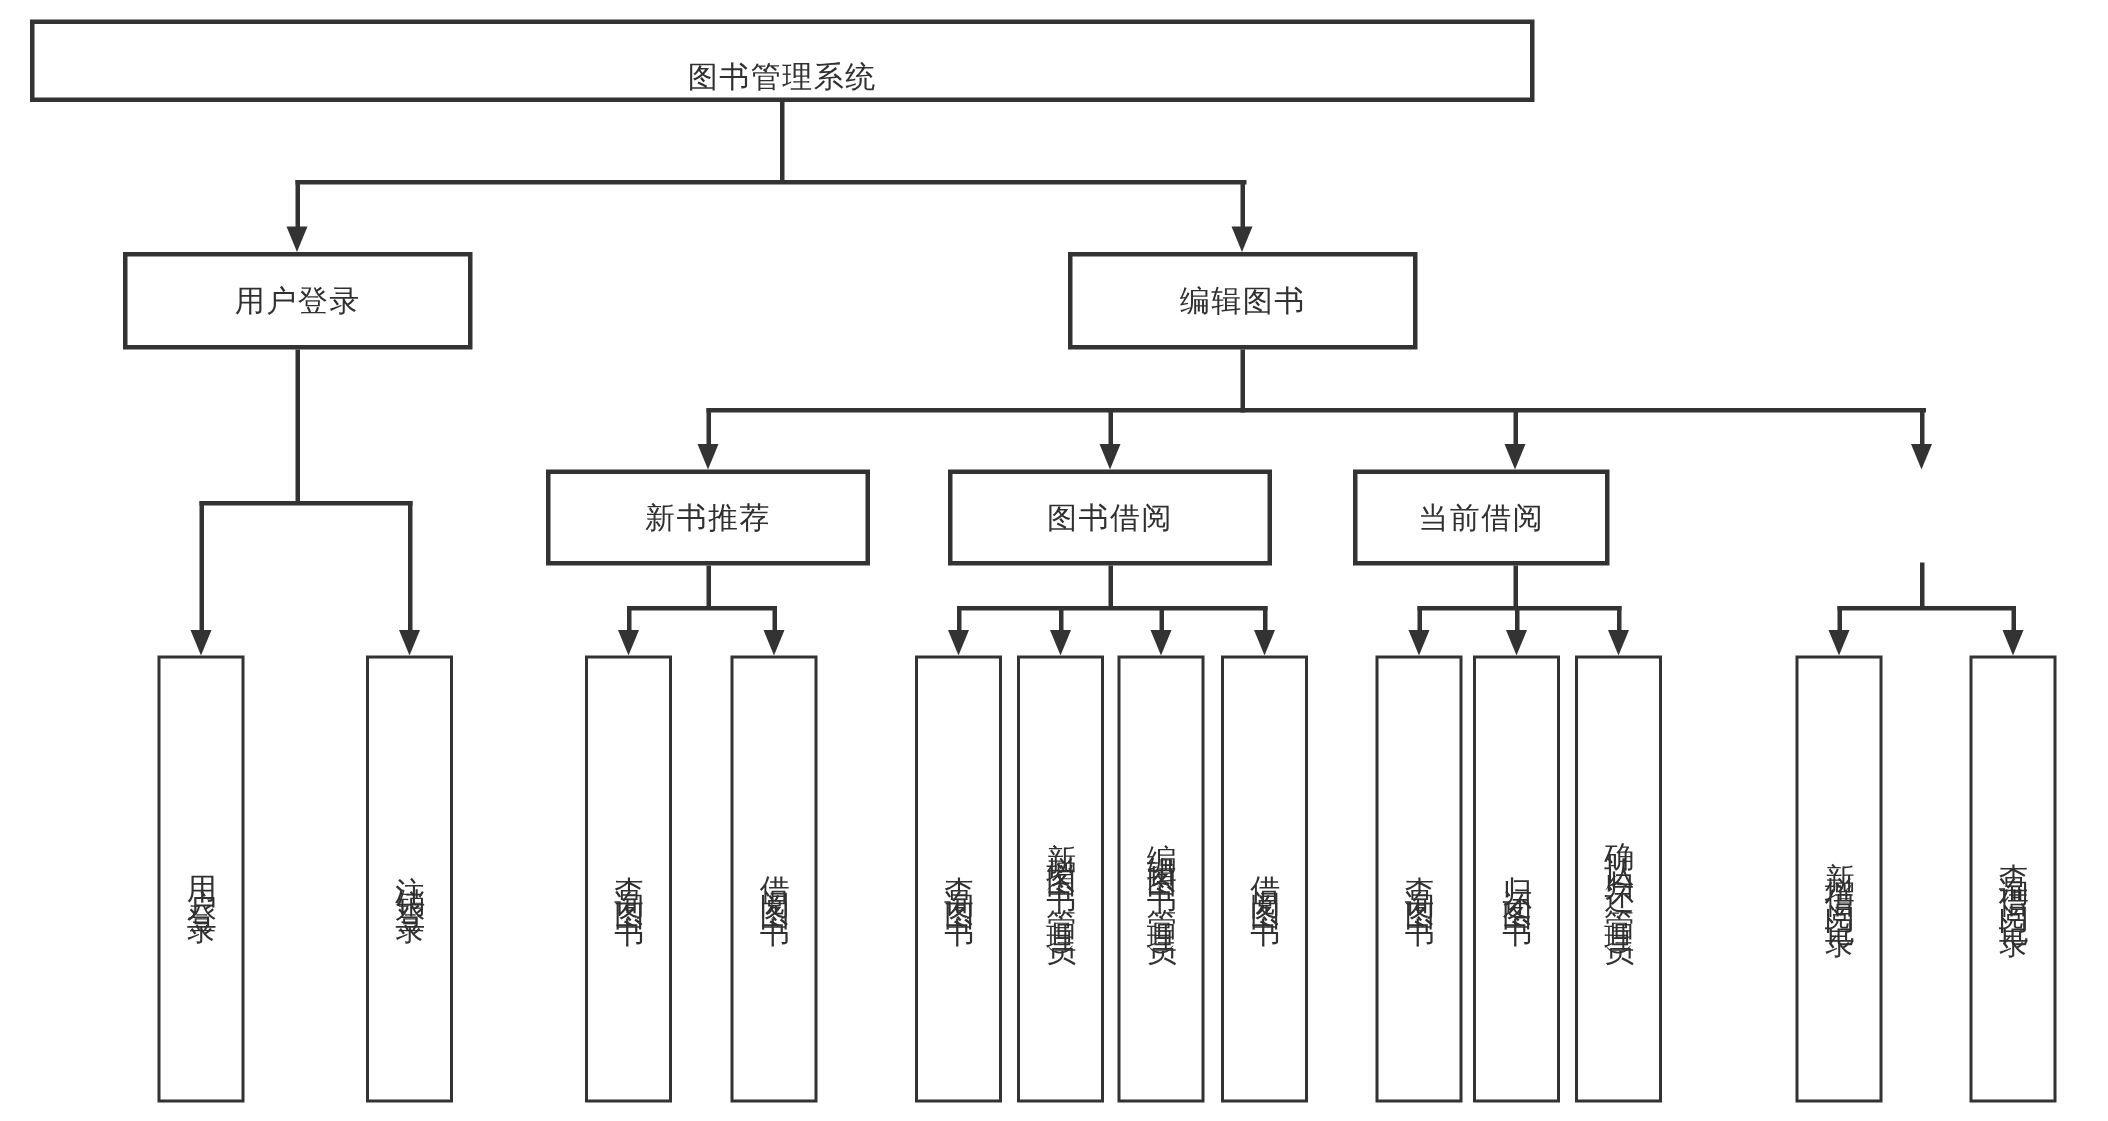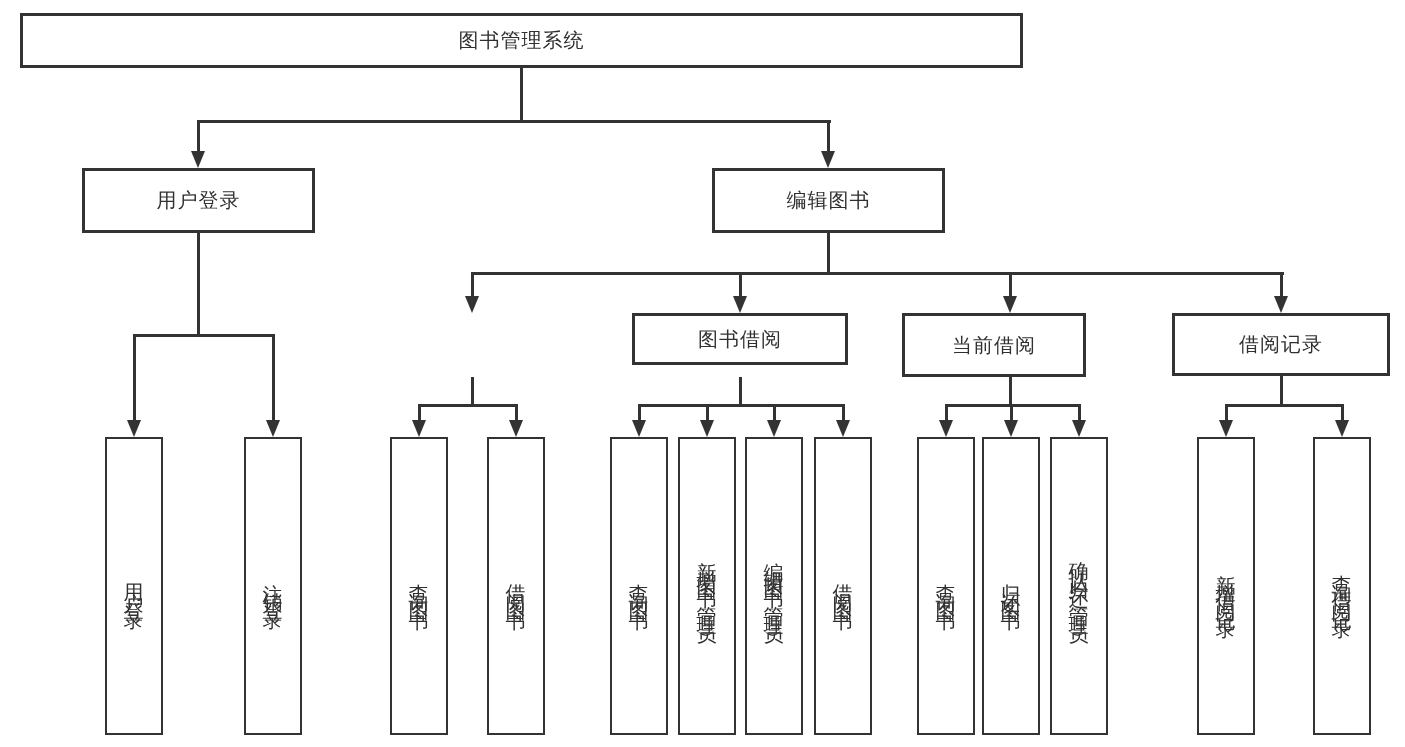--- a/index.html
+++ b/index.html
@@ -66,21 +66,21 @@
     letter-spacing: 1px;
     color: var(--watermark, #c9c9c9);
     white-space: nowrap;
   }
 </style>
 </head>
 <body>
 
 <div class="canvas">
 
-  <div class="node" style="left:20px; top:13px; width:1003px; height:55px;">
+  <div class="node" style="left:20px; top:13px; width:1003px; height:55px;align-items:flex-end;">
     <span class="hlabel">图书管理系统</span>
   </div>
 
   <div class="line" style="left:520px; top:68px; width:3px; height:54px;"></div>
   <div class="line" style="left:197px; top:120px; width:634px; height:3px;"></div>
   <div class="line" style="left:197px; top:120px; width:3px; height:34px;"></div>
   <div class="arrow" style="left:191px; top:151px;"></div>
   <div class="line" style="left:827px; top:120px; width:3px; height:34px;"></div>
   <div class="arrow" style="left:821px; top:151px;"></div>
 
@@ -102,28 +102,28 @@
   <div class="line" style="left:471px; top:272px; width:813px; height:3px;"></div>
   <div class="line" style="left:471px; top:272px; width:3px; height:27px;"></div>
   <div class="arrow" style="left:465px; top:296px;"></div>
   <div class="line" style="left:739px; top:272px; width:3px; height:27px;"></div>
   <div class="arrow" style="left:733px; top:296px;"></div>
   <div class="line" style="left:1009px; top:272px; width:3px; height:27px;"></div>
   <div class="arrow" style="left:1003px; top:296px;"></div>
   <div class="line" style="left:1280px; top:272px; width:3px; height:27px;"></div>
   <div class="arrow" style="left:1274px; top:296px;"></div>
 
-  <div class="node" style="left:632px; top:313px; width:216px; height:52px;">
+  <div class="node" style="left:364px; top:313px; width:216px; height:64px;">
+    <span class="hlabel">新书推荐</span>
+  </div>
+  <div class="node" style="left:632px; top:313px; width:216px; height:64px;">
     <span class="hlabel">图书借阅</span>
   </div>
-  <div class="node" style="left:902px; top:313px; width:184px; height:64px;">
+  <div class="node" style="left:902px; top:313px; width:171px; height:64px;">
     <span class="hlabel">当前借阅</span>
-  </div>
-  <div class="node" style="left:1172px; top:313px; width:218px; height:63px;">
-    <span class="hlabel">借阅记录</span>
   </div>
 
   <div class="line" style="left:471px; top:377px; width:3px; height:29px;"></div>
   <div class="line" style="left:418px; top:404px; width:100px; height:3px;"></div>
   <div class="line" style="left:418px; top:404px; width:3px; height:19px;"></div>
   <div class="arrow" style="left:412px; top:420px;"></div>
   <div class="line" style="left:515px; top:404px; width:3px; height:19px;"></div>
   <div class="arrow" style="left:509px; top:420px;"></div>
 
   <div class="line" style="left:739px; top:377px; width:3px; height:29px;"></div>

